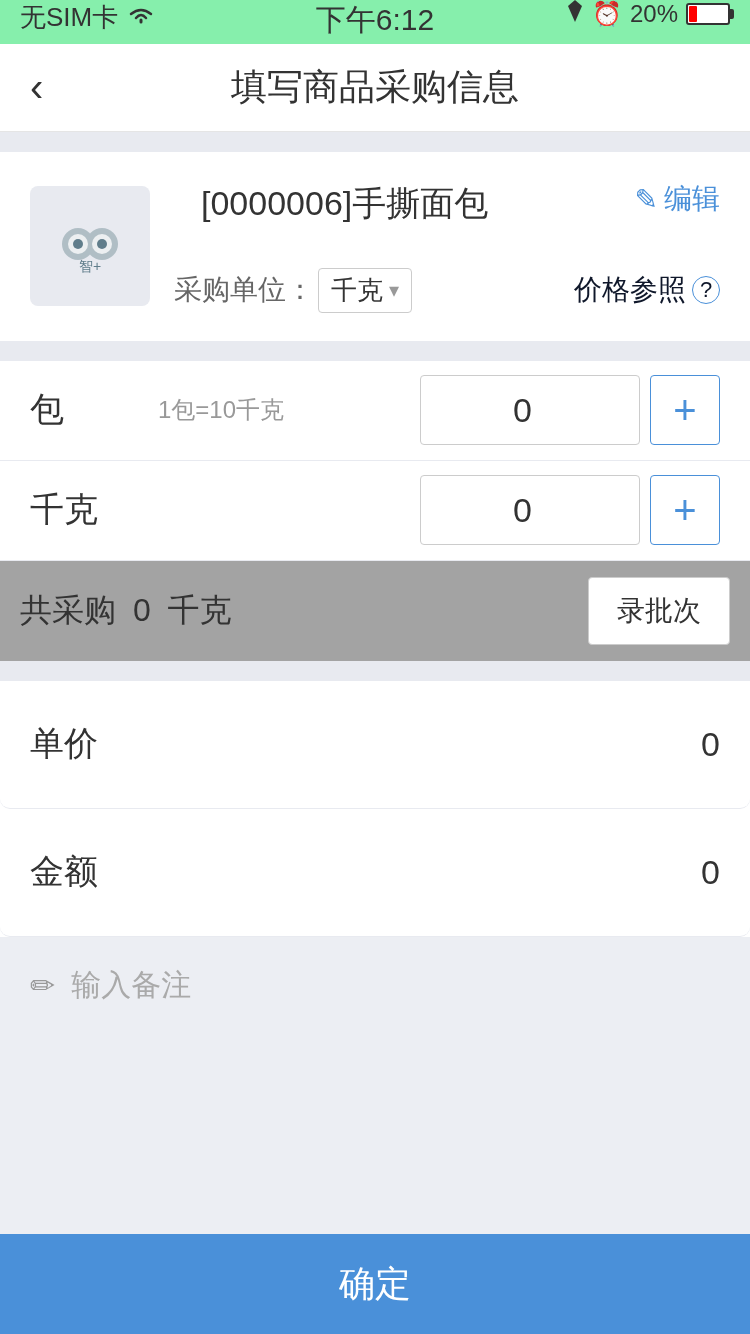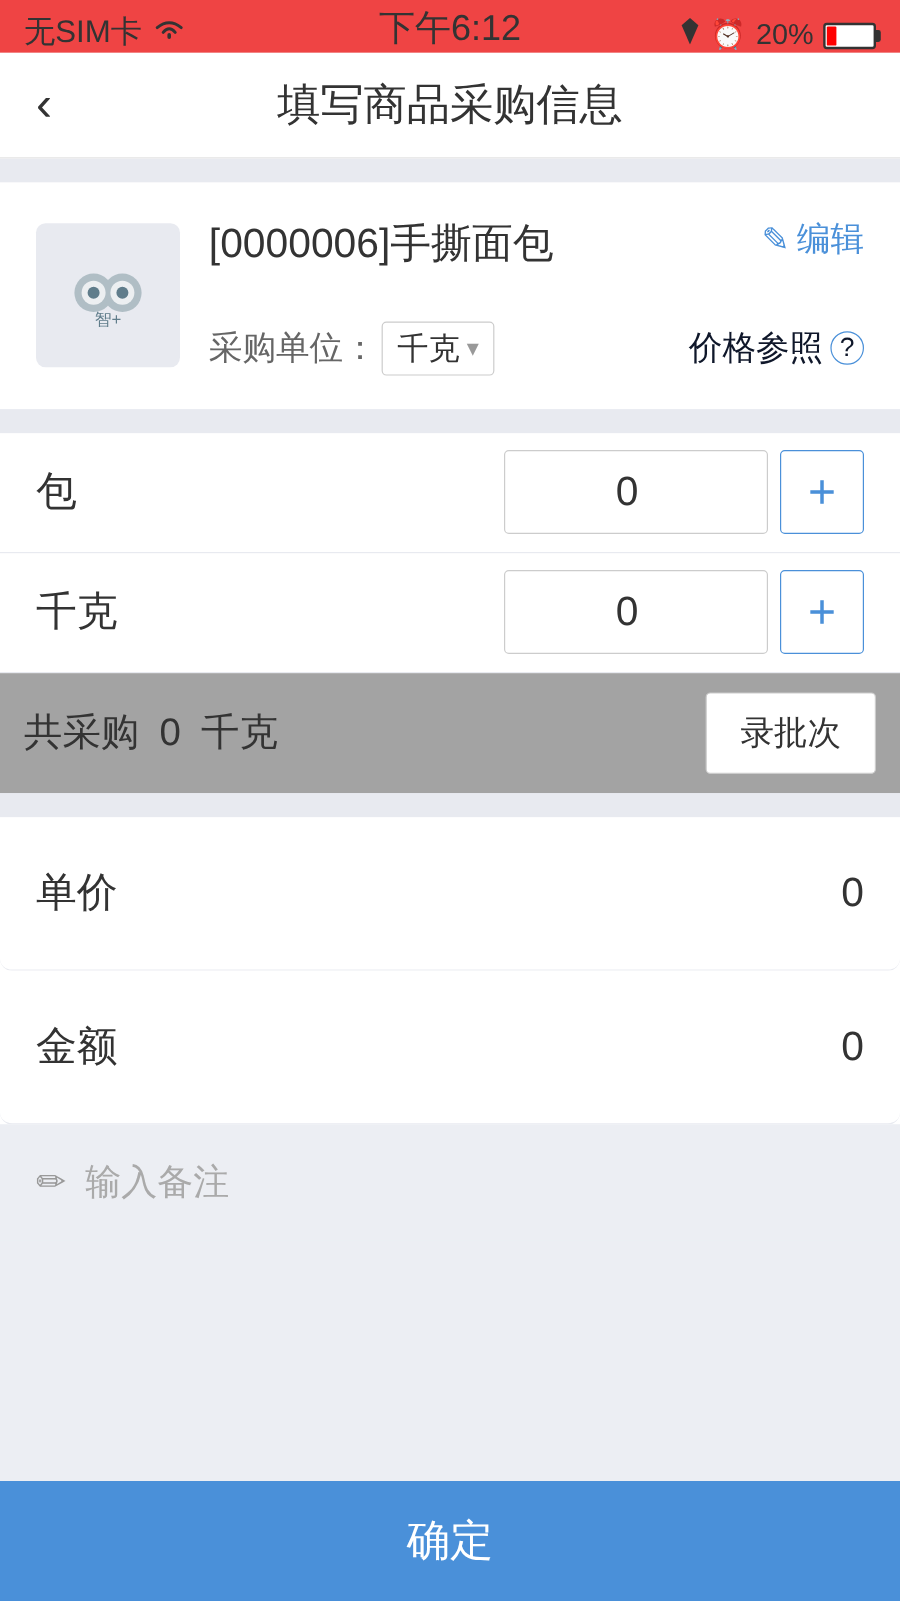--- a/index.html
+++ b/index.html
@@ -9,23 +9,23 @@
       min-height: 1334px;
       font-family: -apple-system, "PingFang SC", "Helvetica Neue", sans-serif;
       background: #f0f1f5;
       font-size: 32px;
       color: #333;
     }
 
     
     .status-bar {
       height: 44px;
-      background: #ef4444;
-      display: flex;
-      align-items: flex-end;
+      background: #86efac;
+      display: flex;
+      align-items: flex-start;
       justify-content: space-between;
       padding: 0 20px;
       font-size: 28px;
       color: #333;
     }
     .status-left {
       display: flex;
       align-items: center;
       gap: 8px;
       font-size: 26px;
@@ -126,20 +126,21 @@
       font-size: 36px;
     }
     .product-info {
       flex: 1;
     }
     .product-name {
       font-size: 34px;
       color: #333;
       margin-bottom: 20px;
       line-height: 1.4;
+      margin-left: 27px;
     }
     .product-unit-row {
       display: flex;
       align-items: center;
       gap: 4px;
     }
     .unit-label {
       font-size: 28px;
       color: #666;
     }
@@ -391,20 +392,21 @@
     </div>
   </div>
 </div>
 
 <div class="section-divider"></div>
 
 <div class="input-section">
 
   <div class="input-row">
     <span class="input-label">包</span>
+    <span class="input-sublabel">1包=10千克</span>
     <div class="input-spacer"></div>
     <input class="quantity-input" type="number" value="0" style="">
     <div class="plus-btn">+</div>
   </div>
 
   <div class="input-row">
     <span class="input-label">千克</span>
     <div class="input-spacer"></div>
     <input class="quantity-input" type="number" value="0" style="">
     <div class="plus-btn">+</div>

